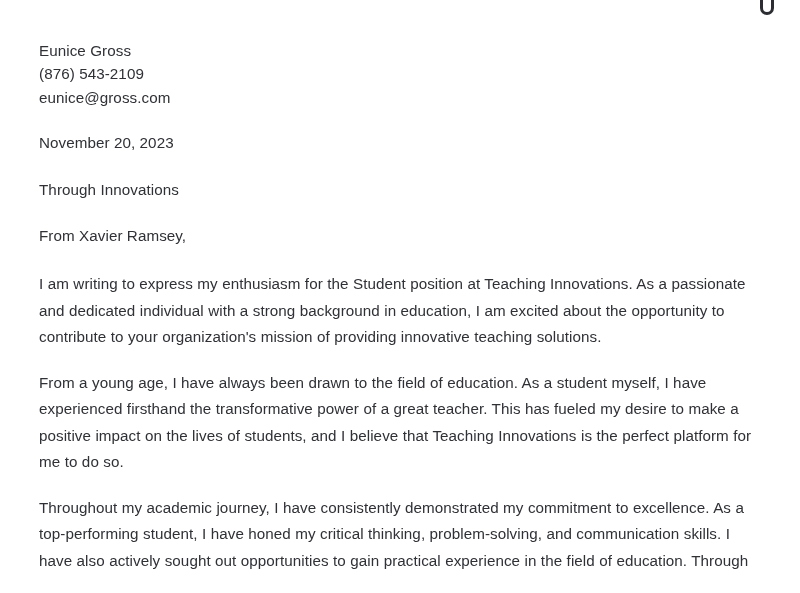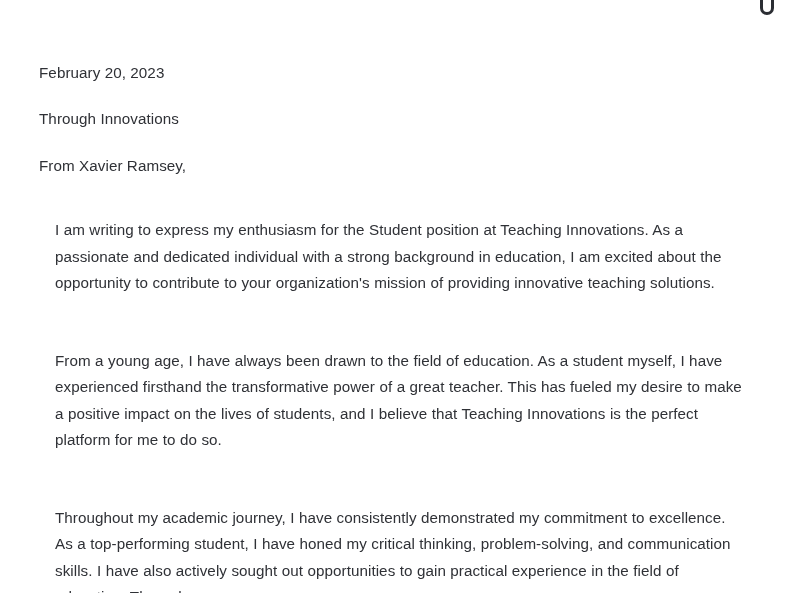--- a/index.html
+++ b/index.html
@@ -47,42 +47,47 @@
     line-height: 23.4px;
     letter-spacing: 0.005em;
     white-space: nowrap;
   }
 
   .gap-sm { height: 22px; }
   .gap-md { height: 23px; }
   .gap-lg { height: 24px; }
 
   p.para {
-    margin: 16px;
+    margin: 0;
     font-size: 15.2px;
     line-height: 26.5px;
     letter-spacing: 0.004em;
     max-width: 722px;
     text-align: left;
     word-spacing: 0.01em;
   }
 
   .para + .gap-para { height: 19px; }
 </style>
 </head>
 <body>
 
 <div id="corner-glyph"></div>
 
 <div id="letter">
 
+  <div class="block">
+    <div class="line">Eunice Gross</div>
+    <div class="line">(876) 543-2109</div>
+    <div class="line">eunice@gross.com</div>
+  </div>
 
   <div class="gap-sm"></div>
 
-  <div class="line">February 20, 2023</div>
+  <div class="line">November 20, 2023</div>
 
   <div class="gap-md"></div>
 
   <div class="block">
     <div class="line">Through Innovations</div>
   </div>
 
   <div class="gap-md"></div>
 
   <div class="line">From Xavier Ramsey,</div>

